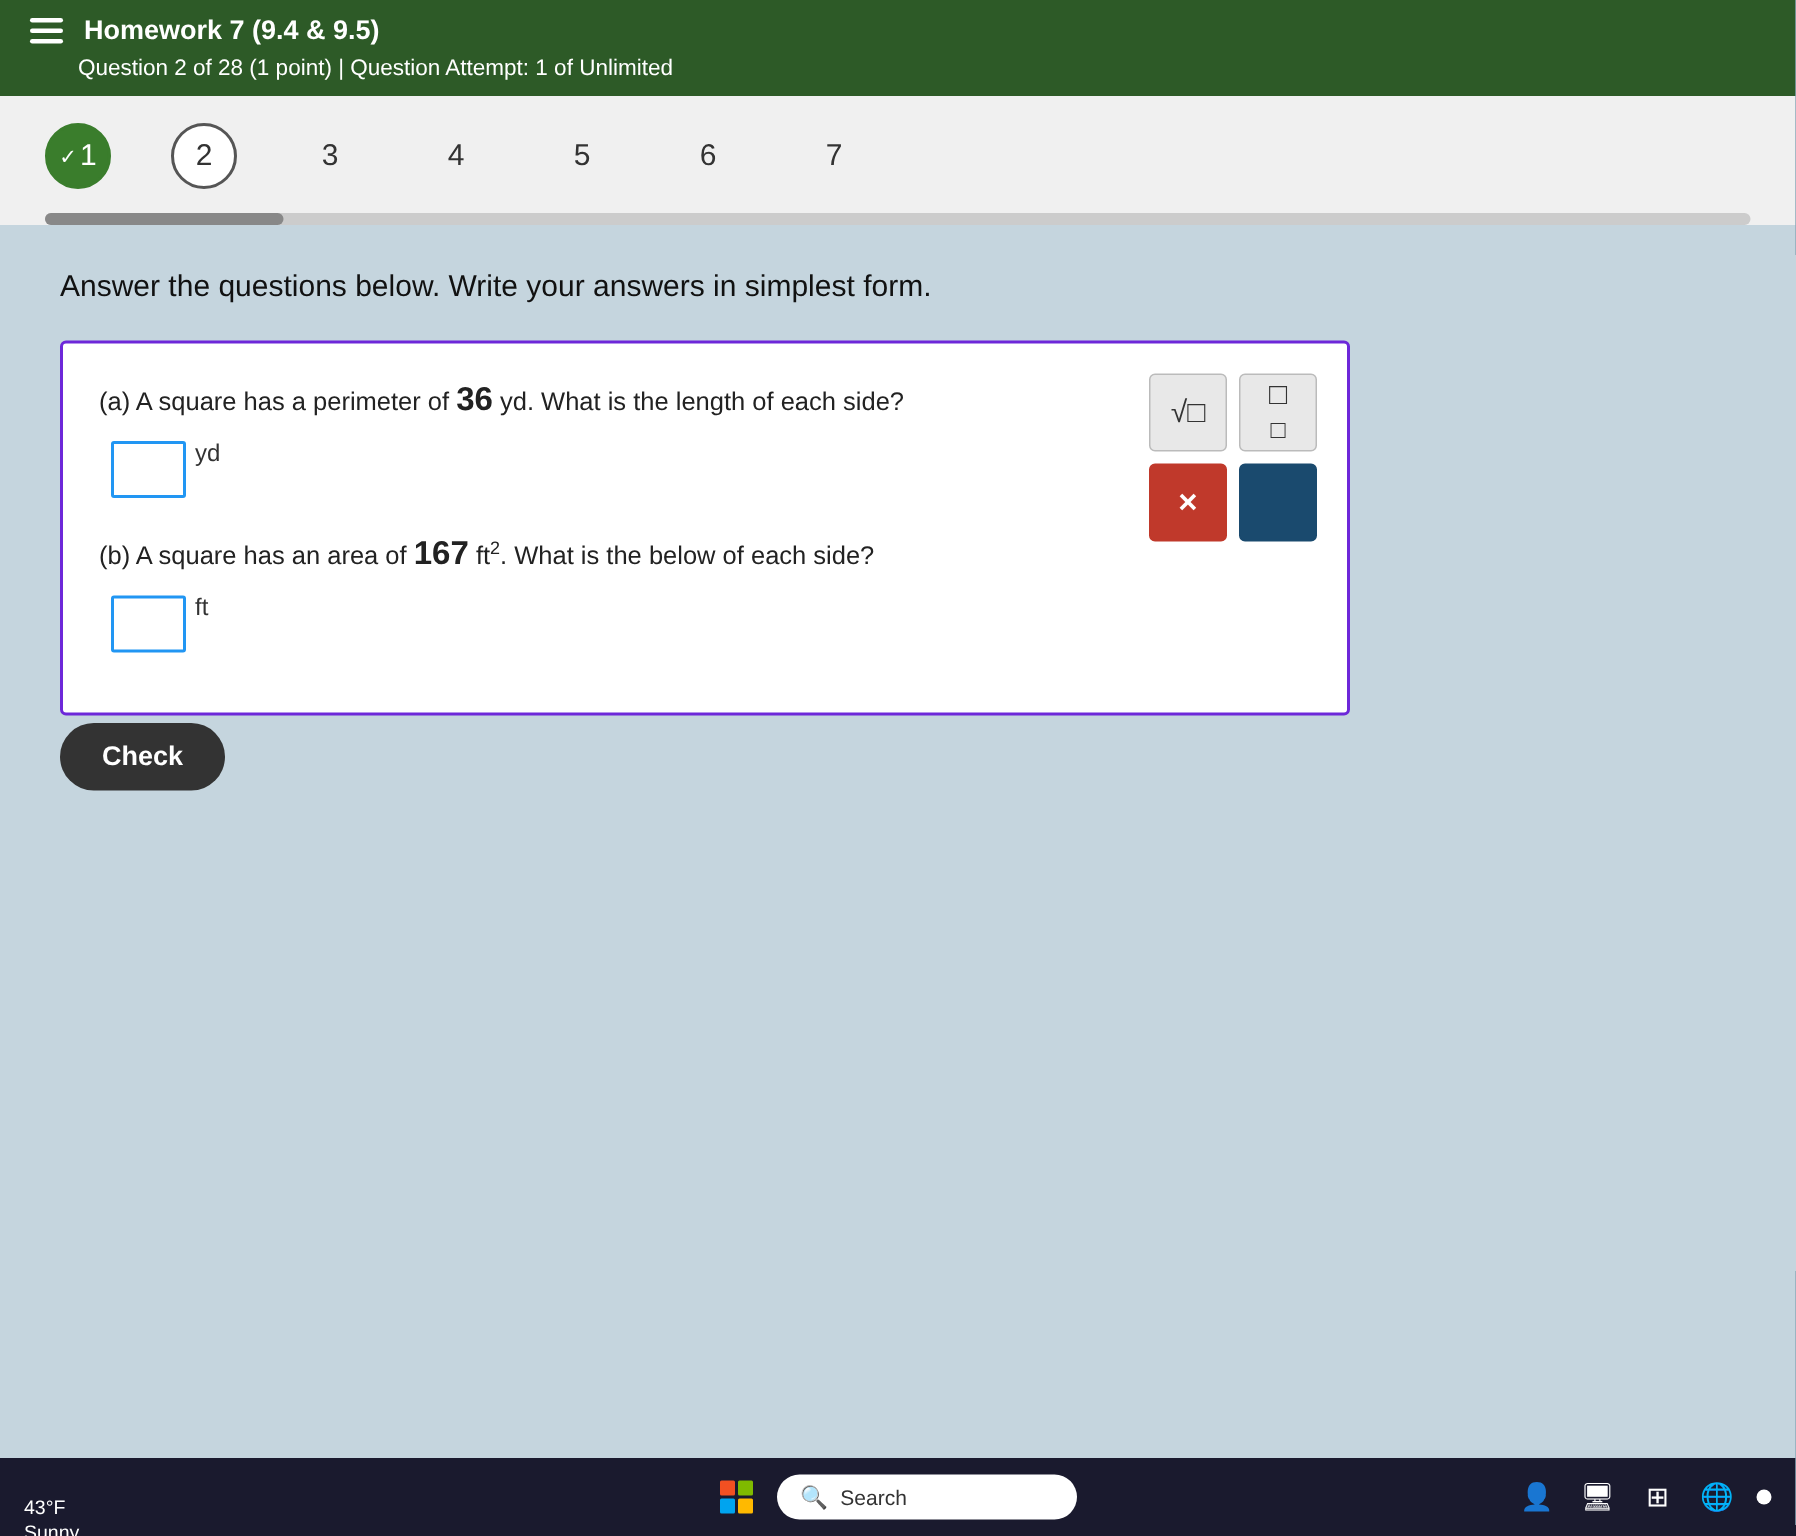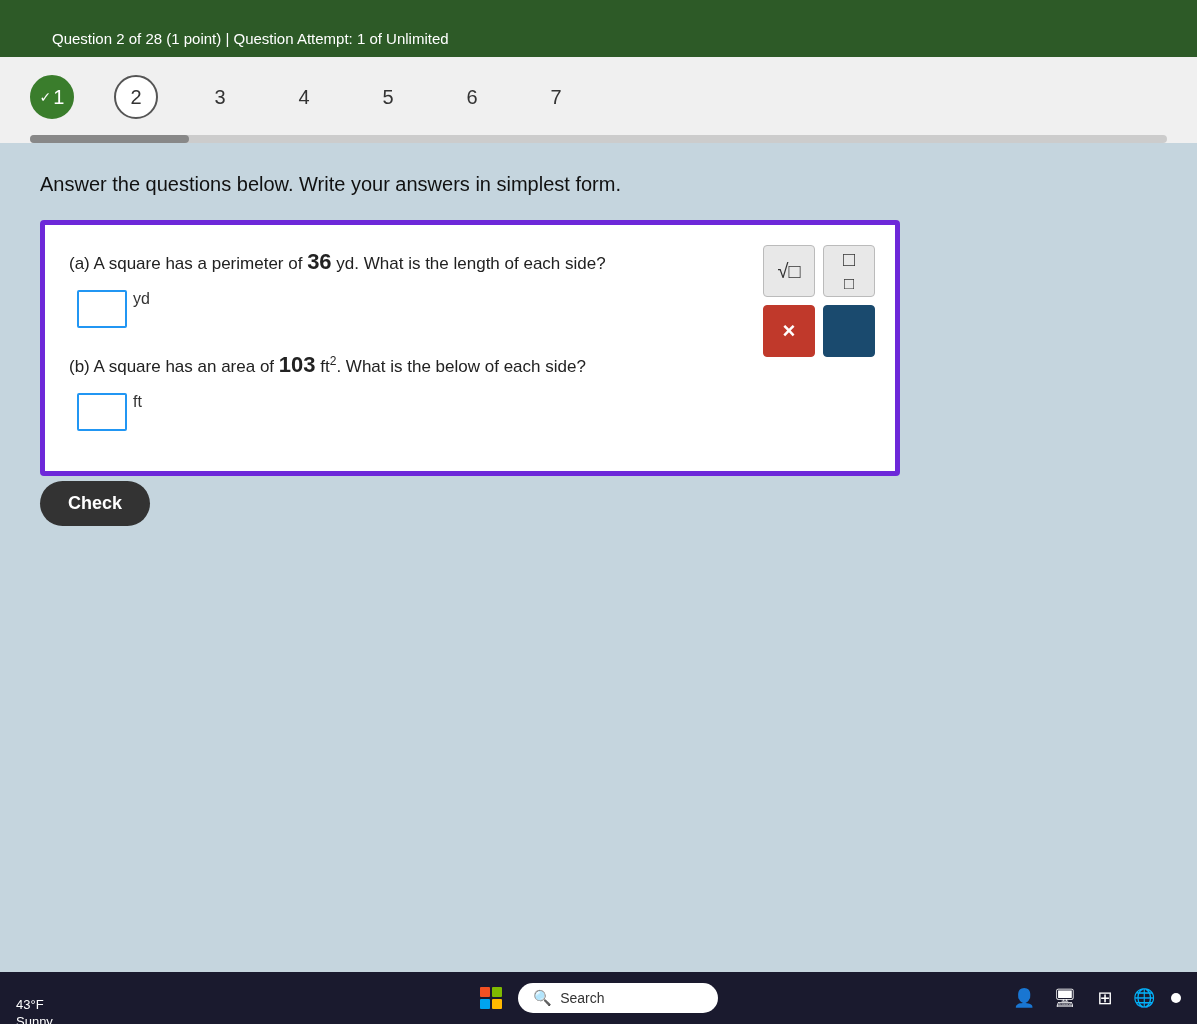--- a/index.html
+++ b/index.html
@@ -55,21 +55,20 @@
     .header-title {
       color: white;
       font-size: 18px;
       font-weight: bold;
     }
 
     .header-subtitle {
       color: white;
       font-size: 15px;
       margin-left: 36px;
-      margin-top: 22px;
     }
 
     
     .nav-bar {
       background: #f0f0f0;
       padding: 18px 30px 0 30px;
       display: flex;
       flex-direction: column;
     }
 
@@ -146,21 +145,21 @@
     .instruction-text {
       font-size: 20px;
       color: #111;
       margin-bottom: 24px;
       font-weight: 500;
     }
 
     
     .question-box {
       background: white;
-      border: 5px solid #6d28d9;
+      border: 2px solid #6d28d9;
       border-radius: 4px;
       padding: 20px 24px;
       position: relative;
       max-width: 860px;
     }
 
     .question-part {
       margin-bottom: 20px;
     }
 
@@ -359,20 +358,28 @@
       font-size: 14px;
       margin-right: 2px;
     }
   </style>
 </head>
 <body>
 
 <div class="main-container">
 
   <div class="top-header">
+    <div class="menu-title-row">
+      <div class="hamburger-icon">
+        <span></span>
+        <span></span>
+        <span></span>
+      </div>
+      <span class="header-title">Homework 7 (9.4 &amp; 9.5)</span>
+    </div>
     <div class="header-subtitle">Question 2 of 28 (1 point)  |  Question Attempt: 1 of Unlimited</div>
   </div>
 
   <div class="nav-bar">
     <div class="question-numbers">
       <div class="q-num completed">
         <span class="q-num-check">✓</span>1
       </div>
       <div class="q-num active">2</div>
       <div class="q-num plain">3</div>
@@ -399,21 +406,21 @@
           <span>(a) A square has a perimeter of </span><span class="big-num">36</span><span> yd. What is the length of each side?</span>
         </div>
         <div class="answer-row">
           <input type="text" class="input-box" style="">
           <span class="unit-label">yd</span>
         </div>
       </div>
 
       <div class="question-part">
         <div class="question-text">
-          <span>(b) A square has an area of </span><span class="big-num">103</span> ft<sup>2</sup><span>. What is the below of each side?</span>
+          <span>(b) A square has an area of </span><span class="big-num">167</span> ft<sup>2</sup><span>. What is the below of each side?</span>
         </div>
         <div class="answer-row">
           <input type="text" class="input-box" style="">
           <span class="unit-label">ft</span>
         </div>
       </div>
 
       <div class="math-toolbar">
         <div class="math-btn-row">
           <button class="math-btn">√□</button>

